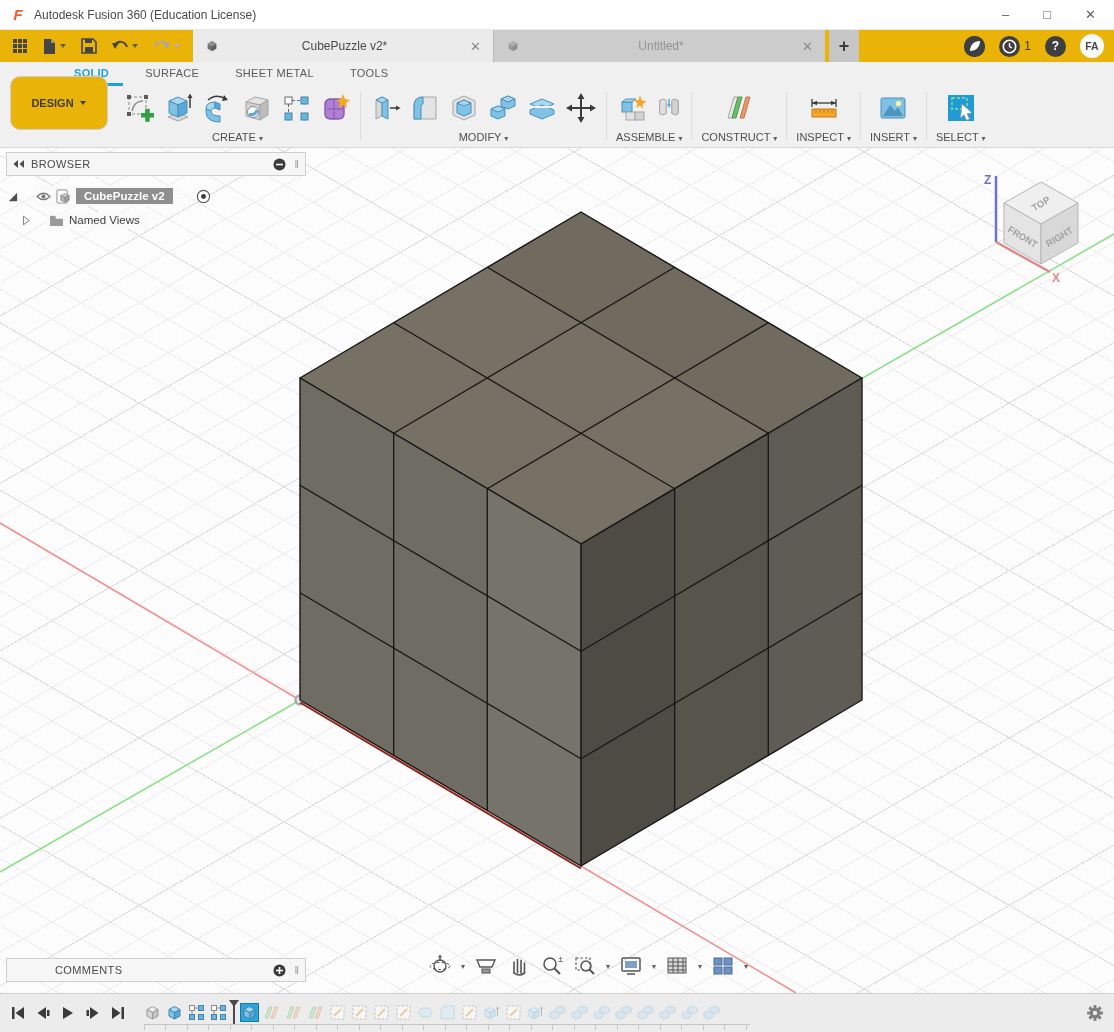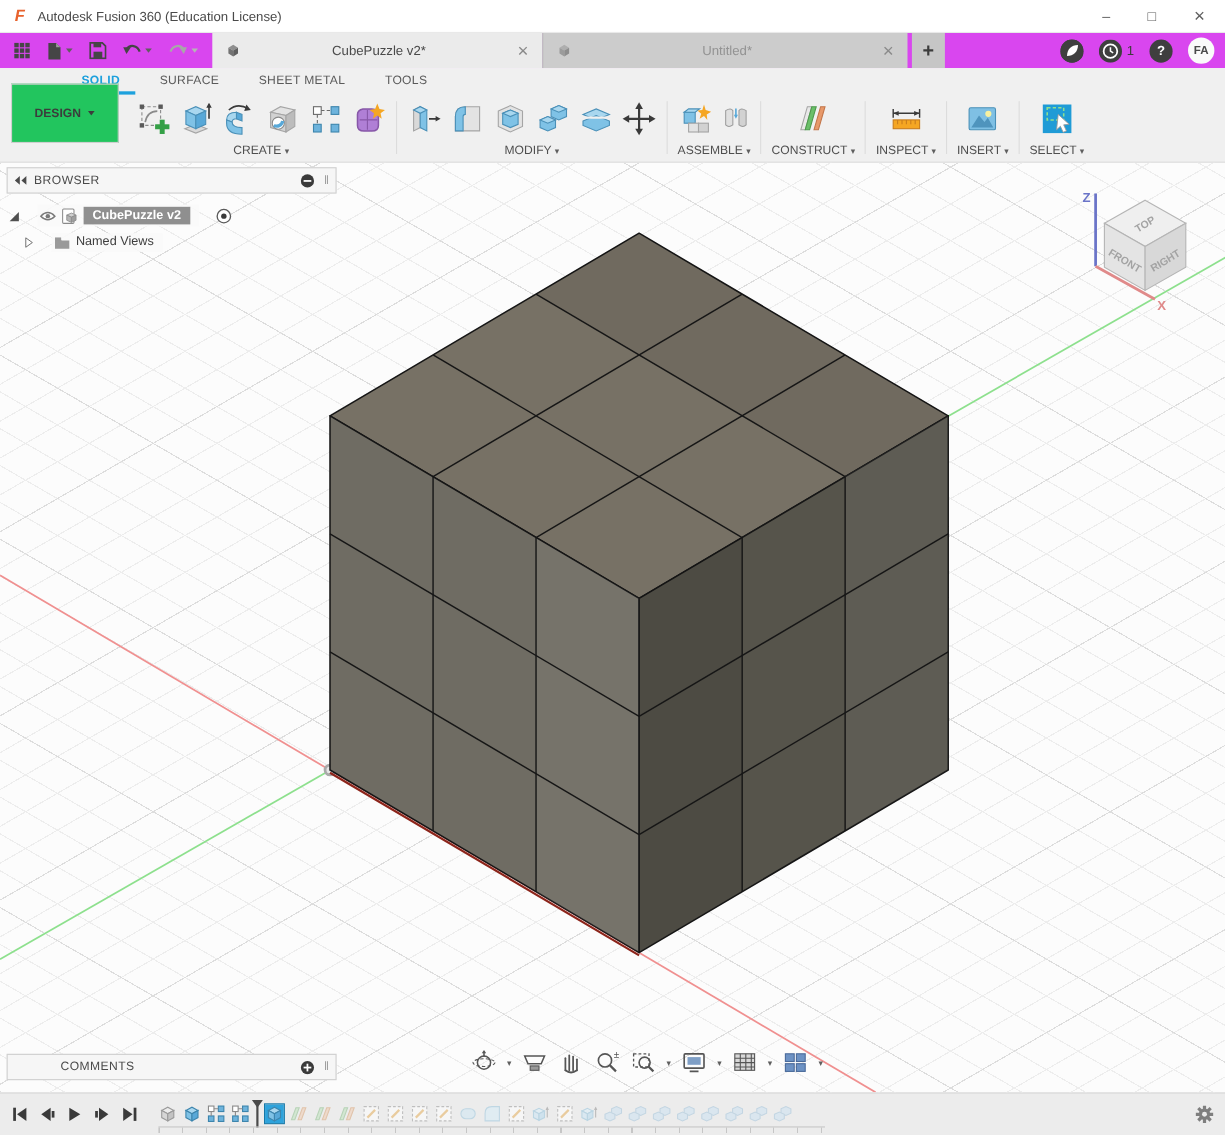--- a/index.html
+++ b/index.html
@@ -6,37 +6,37 @@
   body{width:1114px;height:1032px;overflow:hidden;font-family:"Liberation Sans",sans-serif;
        -webkit-font-smoothing:antialiased;background:#fff;}
   svg{display:block}
   
   .titlebar{height:30px;background:#ffffff;display:flex;align-items:center;padding:0 10px;border-bottom:1px solid #e9e9e9;box-sizing:border-box;}
   .fusion-logo{width:16px;height:16px;margin-right:8px;font-weight:bold;font-style:italic;font-size:15px;color:#e8622d;line-height:16px;text-align:center;}
   .win-title{font-size:12px;color:#4a4a4a;flex:1;}
   .win-controls{display:flex;gap:34px;color:#5f5f5f;font-size:13px;padding-right:8px;}
   .win-controls span{cursor:default;}
   
-  .tabbar{height:32px;background:#d946ef;display:flex;align-items:stretch;}
+  .tabbar{height:32px;background:#eab308;display:flex;align-items:stretch;}
   .qat{display:flex;align-items:center;gap:14px;padding:0 12px;}
   .qat .qbtn{display:flex;align-items:center;gap:2px;}
   .doc-tab{display:flex;align-items:center;gap:8px;padding:0 12px;width:300px;box-sizing:border-box;}
   .doc-tab.active{background:#ebebeb;}
   .doc-tab.inactive{background:#cccccc;border-left:1px solid #bdbdbd;width:332px;}
   .doc-tab .tlabel{flex:1;text-align:center;font-size:12px;color:#4a4a4a;}
   .doc-tab.inactive .tlabel{color:#939393;}
   .doc-close{color:#8a8a8a;font-size:13px;}
   .tab-plus{width:30px;display:flex;align-items:center;justify-content:center;background:#c6c6c6;color:#3c3c3c;font-size:18px;font-weight:bold;margin-left:4px;}
   .tab-right{flex:1;display:flex;align-items:center;justify-content:flex-end;gap:14px;padding-right:10px;}
   .circ{width:21px;height:21px;border-radius:50%;background:#3f3f3f;color:#fff;display:flex;align-items:center;justify-content:center;font-size:12px;font-weight:bold;}
   .jobwrap{display:flex;align-items:center;gap:4px;font-size:12px;color:#3c3c3c;}
   .avatar{width:24px;height:24px;border-radius:50%;background:#fafafa;color:#4a4a4a;display:flex;align-items:center;justify-content:center;font-size:10.5px;font-weight:bold;}
   
   .ribbon{height:86px;background:#f0f0f0;position:relative;border-bottom:1px solid #d8d8d8;box-sizing:border-box;}
-  .design-btn{position:absolute;left:10px;top:14px;width:96px;height:52px;border:1px solid #cfcfcf;border-radius:0;background:#22c55e;display:flex;align-items:center;justify-content:center;font-size:11px;font-weight:bold;color:#3c3c3c;gap:5px;}
+  .design-btn{position:absolute;left:10px;top:14px;width:96px;height:52px;border:1px solid #cfcfcf;border-radius:10px;background:#eab308;display:flex;align-items:center;justify-content:center;font-size:11px;font-weight:bold;color:#3c3c3c;gap:5px;}
   .envtabs{display:flex;gap:8px;padding:5px 0 0 60px;height:19px;}
   .envtab{font-size:11px;color:#5a5a5a;padding:0 14px 3px 14px;letter-spacing:.3px;}
   .envtab.active{color:#1da1dd;border-bottom:3px solid #1da1dd;font-weight:bold;}
   .groups{display:flex;align-items:stretch;margin-left:120px;height:60px;}
   .group{display:flex;flex-direction:column;align-items:center;justify-content:flex-start;padding:0 4px;}
   .g-icons{display:flex;align-items:center;gap:7px;height:44px;}
   .g-label{font-size:11px;color:#4f4f4f;margin-top:1px;}
   .g-label .caret{font-size:8px;color:#5f5f5f;}
   .gdiv{width:1px;background:#dcdcdc;margin:6px 5px;}
   .ric{width:32px;height:32px;}

